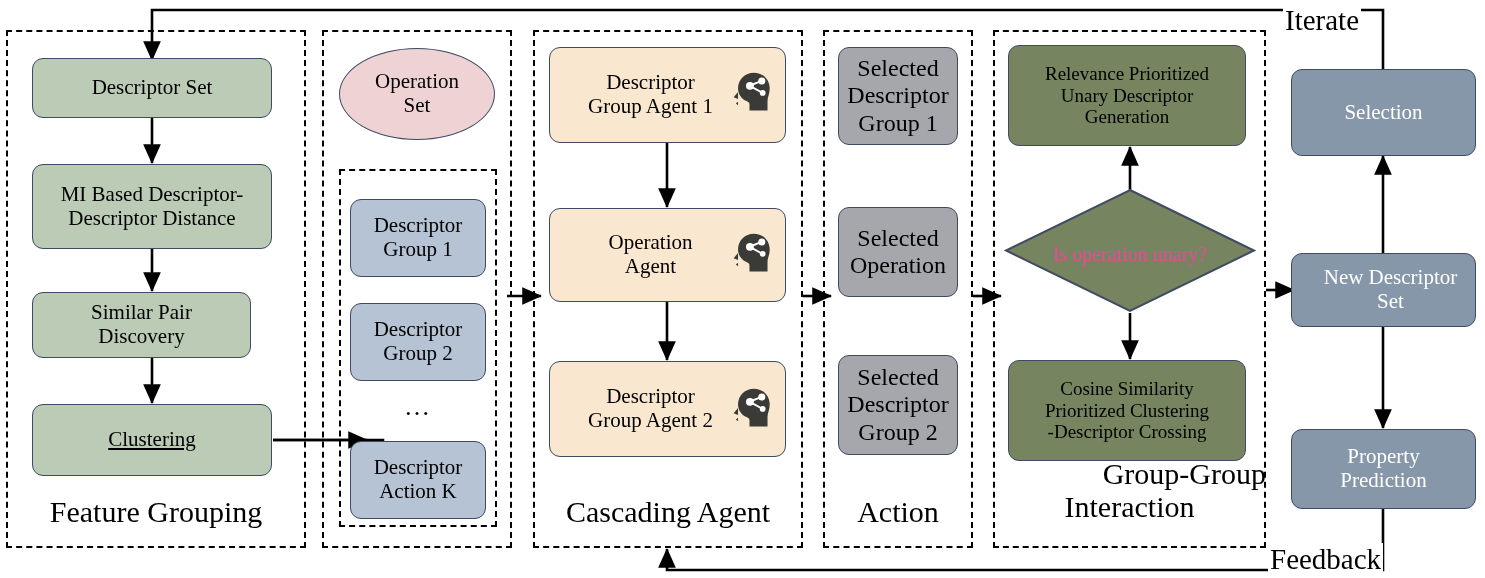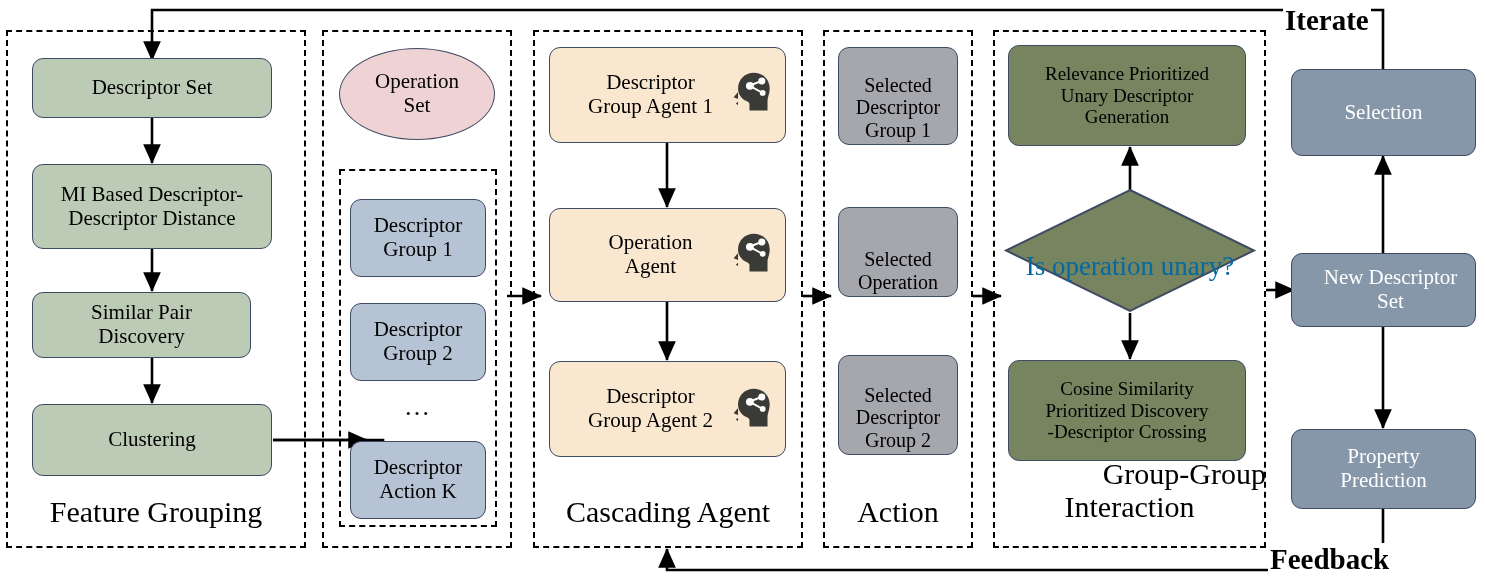--- a/index.html
+++ b/index.html
@@ -34,46 +34,46 @@
     border-radius:11px;
     font-size:21px;
     line-height:1.14;
     color:#000;
     padding:2px 4px;
   }
   .node.green      { background:#bccbb5; }
   .node.darkgreen  { background:#76845f; font-size:19px; }
   .node.lightblue  { background:#b6c3d4; }
   .node.cream      { background:#fae7cf; }
-  .node.gray       { background:#a6a7ac; font-size:20px;align-items:flex-end; }
+  .node.gray       { background:#a6a7ac; font-size:24px; }
   .node.slate      { background:#8797aa; color:#ffffff; }
   .node.pink-ellipse {
     background:#eed2d4;
     border:1.8px solid #3f4a63;
     border-radius:50%;
   }
 
   .diamond-wrap { position:absolute; }
   .diamond-wrap .dsvg { position:absolute; left:0; top:0; }
   .diamond-wrap .dtext {
-    position:absolute; left:0; top:16px; width:100%; height:100%;
+    position:absolute; left:0; top:4px; width:100%; height:100%;
     display:flex; align-items:center; justify-content:center;
-    font-size:27px; color:#0369a1; text-align:center;
+    font-size:20px; color:#ec4899; text-align:center;
   }
 
   .agent-icon { position:absolute; width:44px; height:44px; }
 
   .ellipsis {
     position:absolute; text-align:center; font-size:26px;
     letter-spacing:2px; color:#000;
   }
 
   .flow-label {
     position:absolute; font-size:29px; white-space:nowrap; color:#000;
-    background:#fff; padding:0 2px;font-weight:bold;
+    background:#fff; padding:0 2px;
   }
   .node-text { display:block; width:100%; }
 </style>
 </head>
 <body>
 
 <div id="canvas">
 
   <svg class="svg-layer" viewBox="0 0 1485 578">
     <defs>
@@ -128,21 +128,21 @@
     </span>
   </div>
 
   <div class="node green" style="left:32px; top:292px; width:219px; height:66px;">
     <span class="node-text">
       <span>Similar Pair</span><br>
       <span>Discovery</span>
     </span>
   </div>
 
-  <div class="node green" style="left:32px; top:404px; width:240px; height:72px;">
+  <div class="node green" style="left:32px; top:404px; width:240px; height:72px;text-decoration:underline;">
     <span class="node-text">Clustering</span>
   </div>
 
   <div class="panel-label" style="left:6px; top:496px; width:300px;">Feature Grouping</div>
 
   <div class="panel" style="left:322px; top:30px; width:190px; height:518px;"></div>
 
   <div class="node pink-ellipse" style="left:339px; top:48px; width:156px; height:92px;">
     <span class="node-text">
       <span>Operation</span><br>
@@ -267,21 +267,21 @@
   <div class="diamond-wrap" style="left:1003px; top:187px; width:254px; height:127px;">
     <svg class="dsvg" width="254" height="127" viewBox="0 0 254 127">
       <polygon points="127,3 251,63.5 127,124 3,63.5" fill="#76845f" stroke="#3f4a63" stroke-width="2"></polygon>
     </svg>
     <div class="dtext">Is operation unary?</div>
   </div>
 
   <div class="node darkgreen" style="left:1008px; top:360px; width:238px; height:101px;">
     <span class="node-text">
       <span>Cosine Similarity</span><br>
-      <span>Prioritized Discovery</span><br>
+      <span>Prioritized Clustering</span><br>
       <span>-Descriptor Crossing</span>
     </span>
   </div>
 
   <div class="panel-label" style="left:993px; top:458px; width:273px;text-align:right;">Group-Group</div>
   <div class="panel-label" style="left:993px; top:491px; width:273px;">Interaction</div>
 
   <div class="node slate" style="left:1291px; top:69px; width:185px; height:87px;">
     <span class="node-text">Selection</span>
   </div>

